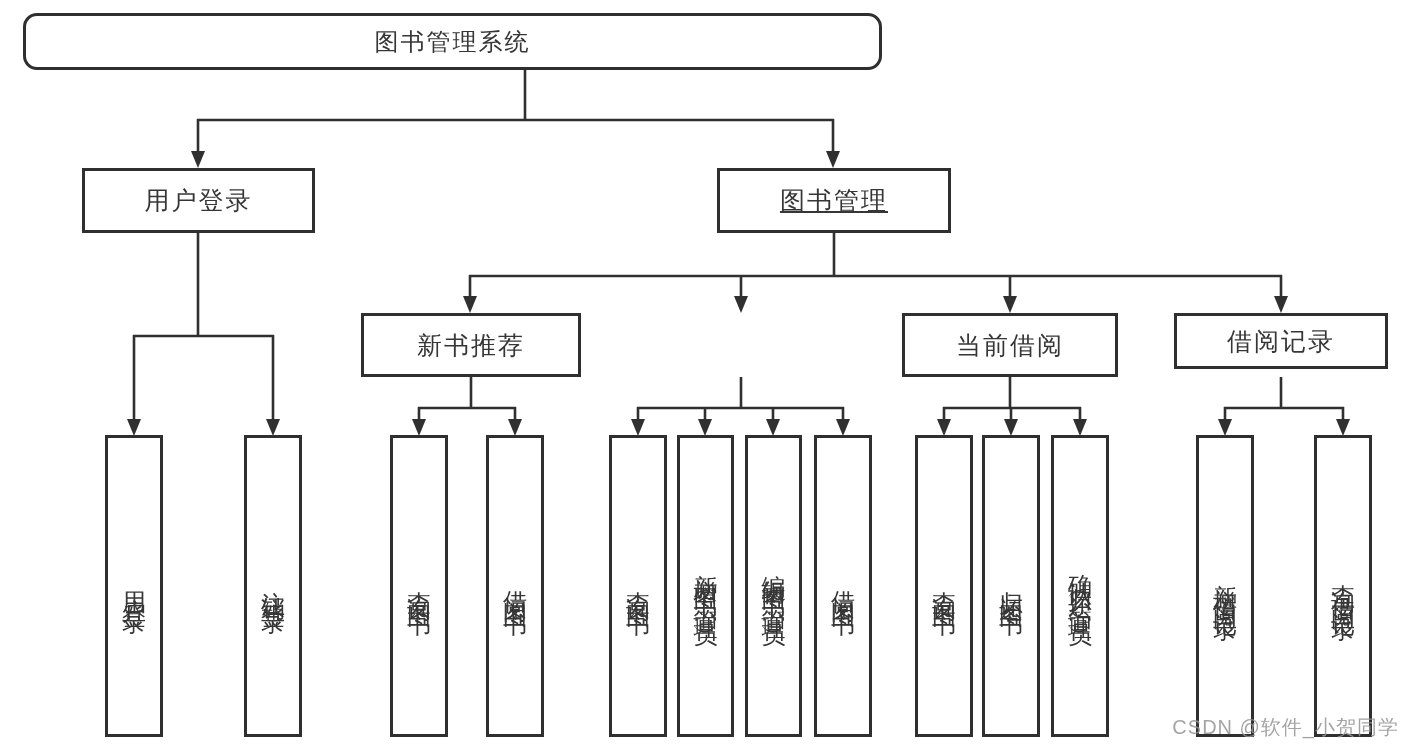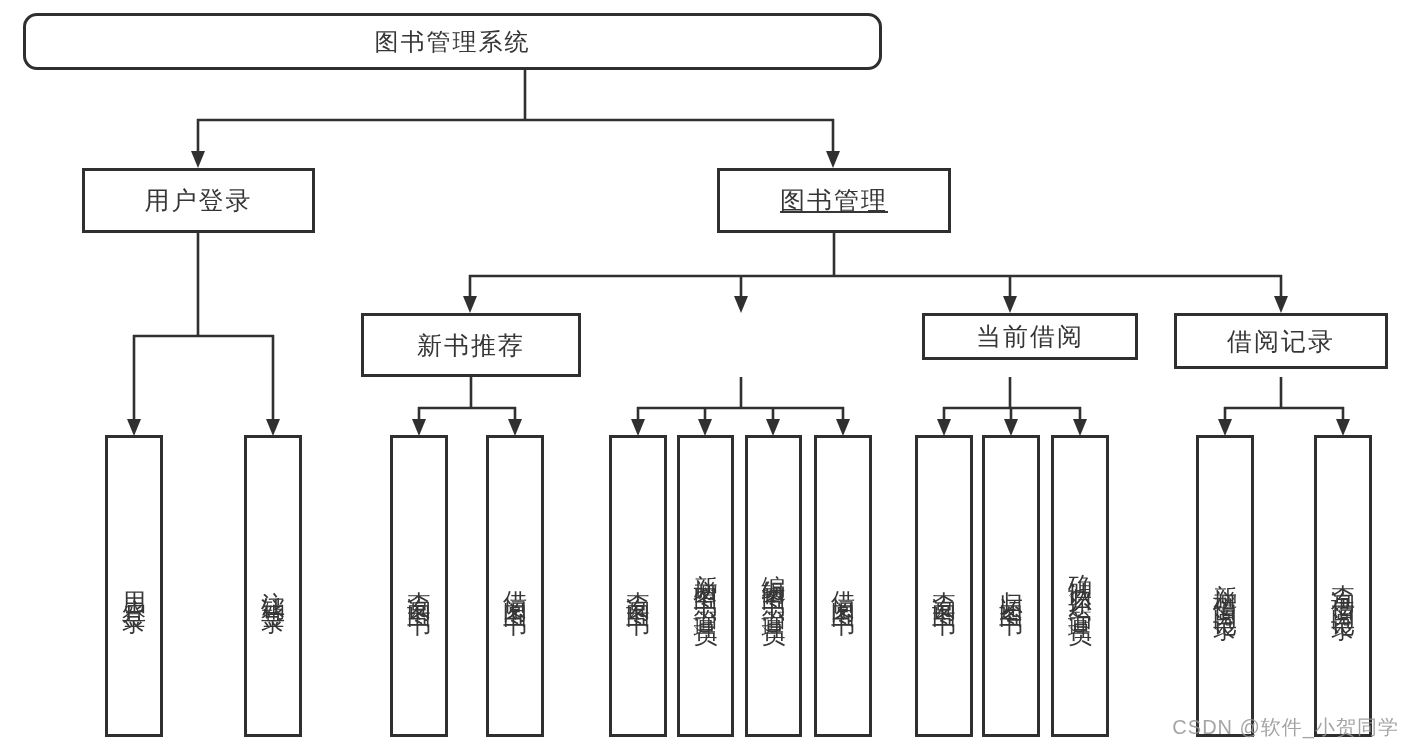--- a/index.html
+++ b/index.html
@@ -70,21 +70,21 @@
       <polygon points="1336,419 1350,419 1343,436"></polygon>
     </g>
   </svg>
 
   <div class="box hbox root" style="left:23px; top:13px; width:859px; height:57px;border-radius:14px;">图书管理系统</div>
 
   <div class="box hbox" style="left:82px; top:168px; width:233px; height:65px;">用户登录</div>
   <div class="box hbox" style="left:717px; top:168px; width:234px; height:65px;text-decoration:underline;">图书管理</div>
 
   <div class="box hbox" style="left:361px; top:313px; width:220px; height:64px;">新书推荐</div>
-  <div class="box hbox" style="left:902px; top:313px; width:216px; height:47px;margin-left:20px;">当前借阅</div>
+  <div class="box hbox" style="left:902px; top:313px; width:216px; height:64px;">当前借阅</div>
   <div class="box hbox" style="left:1174px; top:313px; width:214px; height:56px;">借阅记录</div>
 
   <div class="box vbox" style="left:105px; top:435px; width:58px; height:302px;">用户登录</div>
   <div class="box vbox" style="left:244px; top:435px; width:58px; height:302px;">注销登录</div>
 
   <div class="box vbox" style="left:390px; top:435px; width:58px; height:302px;">查询图书</div>
   <div class="box vbox" style="left:486px; top:435px; width:58px; height:302px;">借阅图书</div>
 
   <div class="box vbox" style="left:609px; top:435px; width:58px; height:302px;">查询图书</div>
   <div class="box vbox" style="left:677px; top:435px; width:57px; height:302px;">新增图书（管理员）</div>

